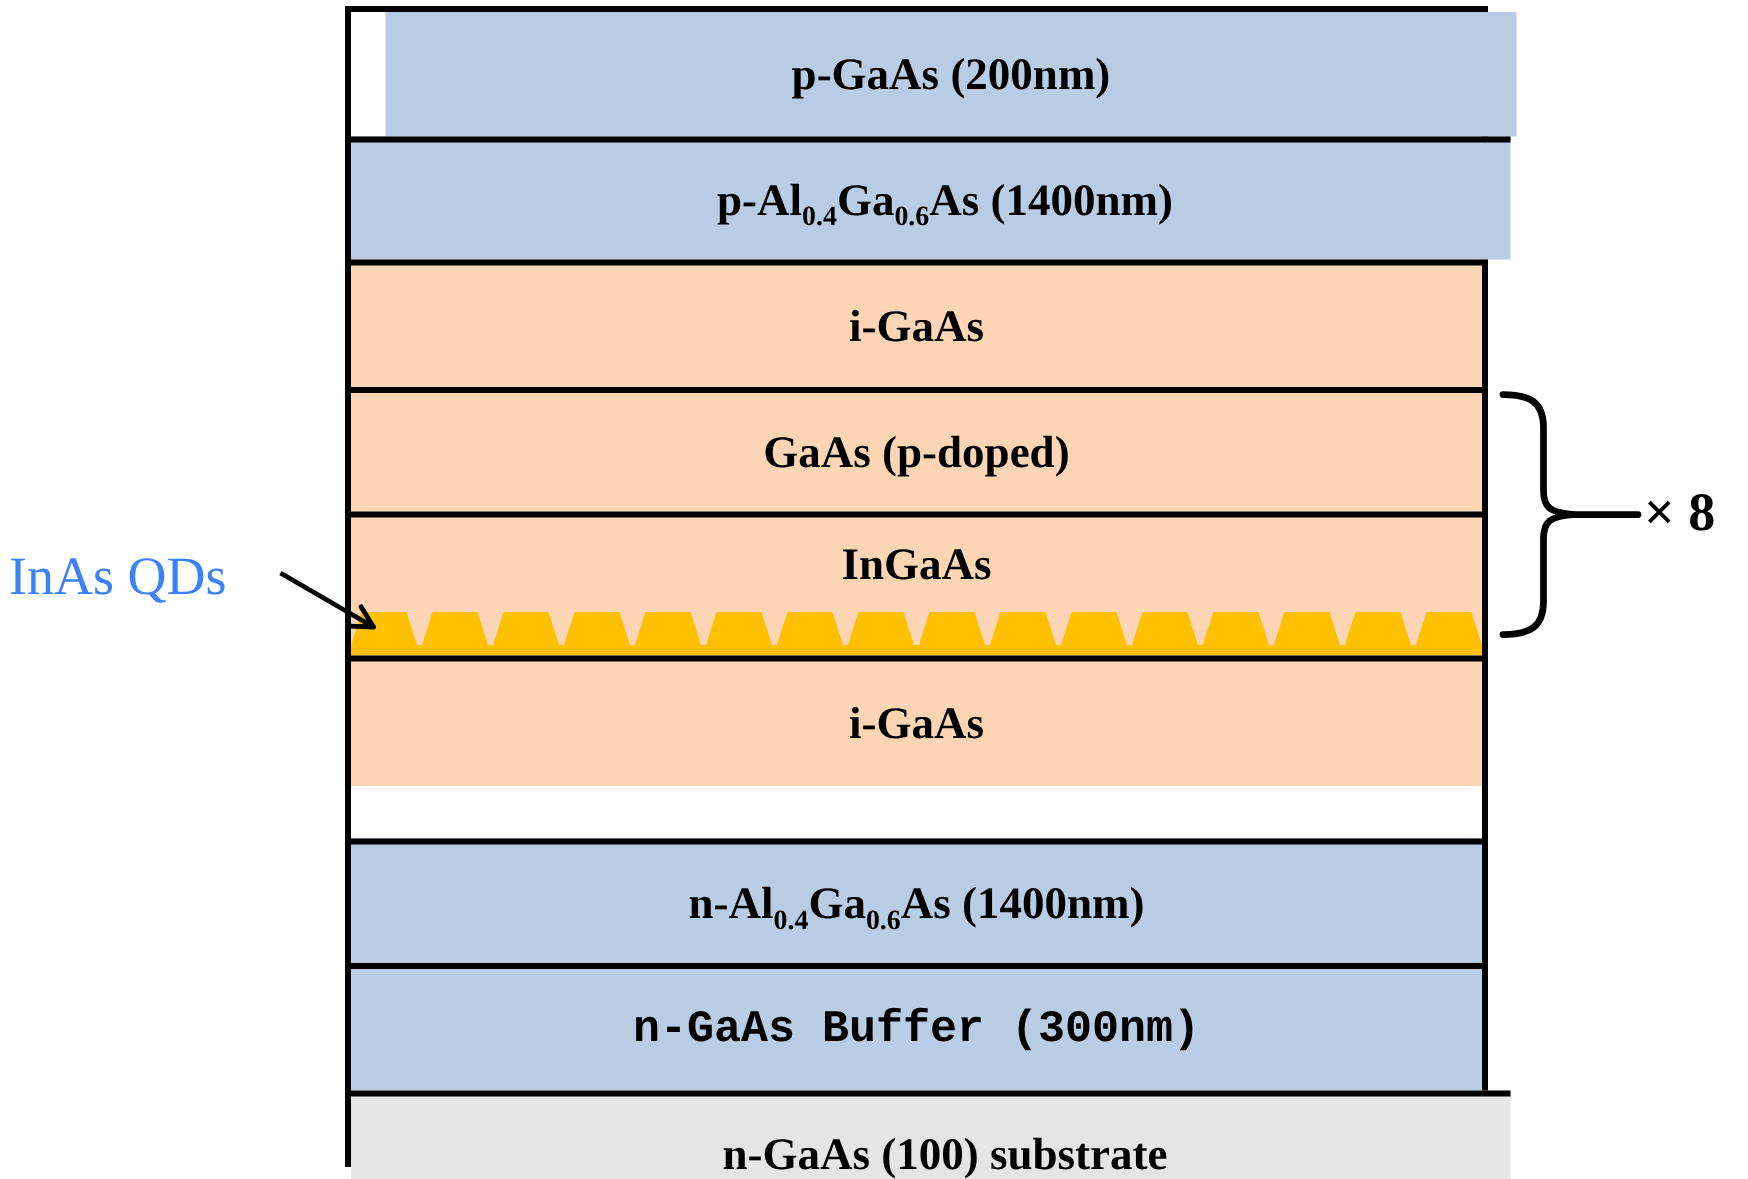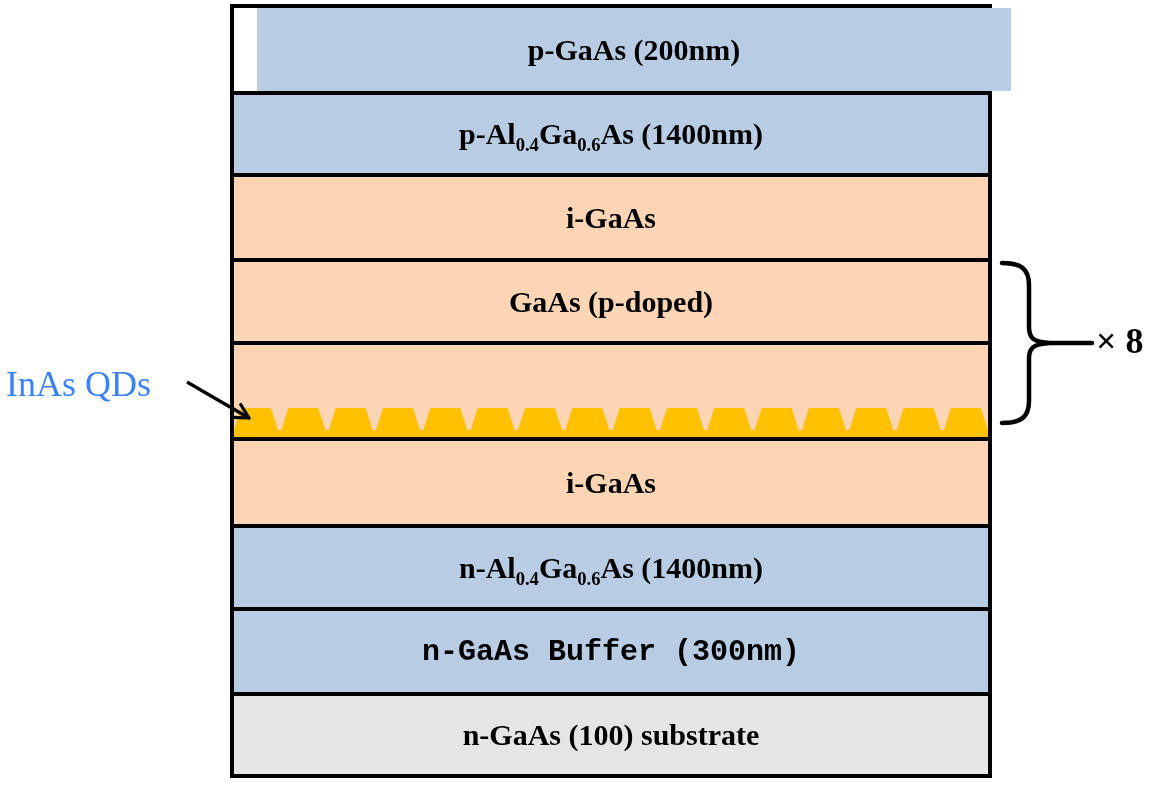--- a/index.html
+++ b/index.html
@@ -31,21 +31,21 @@
   .layer:first-child { border-top: none; margin-left: 23px; }
   .layer-label {
     font-weight: bold;
     font-size: 30px;
     color: #000;
     white-space: nowrap;
     line-height: 1;
   }
   .layer-label sub { font-size: 0.62em; line-height: 0; }
 
-  .h83 { height: 83px; } .h78 { height: 78px; } .h81 { height: 81px; }
+  .h83 { height: 83px; } .h78 { height: 78px; padding-left: 19px; } .h81 { height: 81px; }
   .h79 { height: 79px; text-align: right; } .h92 { height: 92px; }
 
   
   .qd-assembly {
     position: absolute;
     left: 0; right: 0; bottom: 0;
     display: flex;
     flex-direction: column;
   }
   .qd-row {
@@ -100,20 +100,21 @@
 
     <div class="layer h81" style="background: rgb(252, 213, 180);">
       <span class="layer-label">i-GaAs</span>
     </div>
 
     <div class="layer h79" style="background: rgb(252, 213, 180);">
       <span class="layer-label">GaAs (p-doped)</span>
     </div>
 
     <div class="layer h92" style="background: rgb(252, 213, 180);">
+      <span class="layer-label ingaas-label-wrap">InGaAs</span>
       <div class="qd-assembly">
         <div class="qd-row">
             <div class="qd" style="background: rgb(255, 192, 0);"></div>
             <div class="qd" style="background: rgb(255, 192, 0);"></div>
             <div class="qd" style="background: rgb(255, 192, 0);"></div>
             <div class="qd" style="background: rgb(255, 192, 0);"></div>
             <div class="qd" style="background: rgb(255, 192, 0);"></div>
             <div class="qd" style="background: rgb(255, 192, 0);"></div>
             <div class="qd" style="background: rgb(255, 192, 0);"></div>
             <div class="qd" style="background: rgb(255, 192, 0);"></div>
@@ -127,21 +128,21 @@
             <div class="qd" style="background: rgb(255, 192, 0);"></div>
           </div>
         <div class="qd-strip" style="background: rgb(255, 192, 0);"></div>
       </div>
     </div>
 
     <div class="layer h83" style="background: rgb(252, 213, 180);">
       <span class="layer-label">i-GaAs</span>
     </div>
 
-    <div class="layer h79" style="background: rgb(184, 204, 228);">
+    <div class="layer h79" style="background: rgb(184, 204, 228); margin-top: 35px;">
       <span class="layer-label"><span>n-Al</span><sub>0.4</sub><span>Ga</span><sub>0.6</sub><span>As (1400nm)</span></span>
     </div>
 
     <div class="layer h81" style="background: rgb(184, 204, 228); font-family: Liberation Mono, monospace;">
       <span class="layer-label">n-GaAs Buffer (300nm)</span>
     </div>
 
     <div class="layer h78" style="background: #e5e5e5;">
       <span class="layer-label">n-GaAs (100) substrate</span>
     </div>

